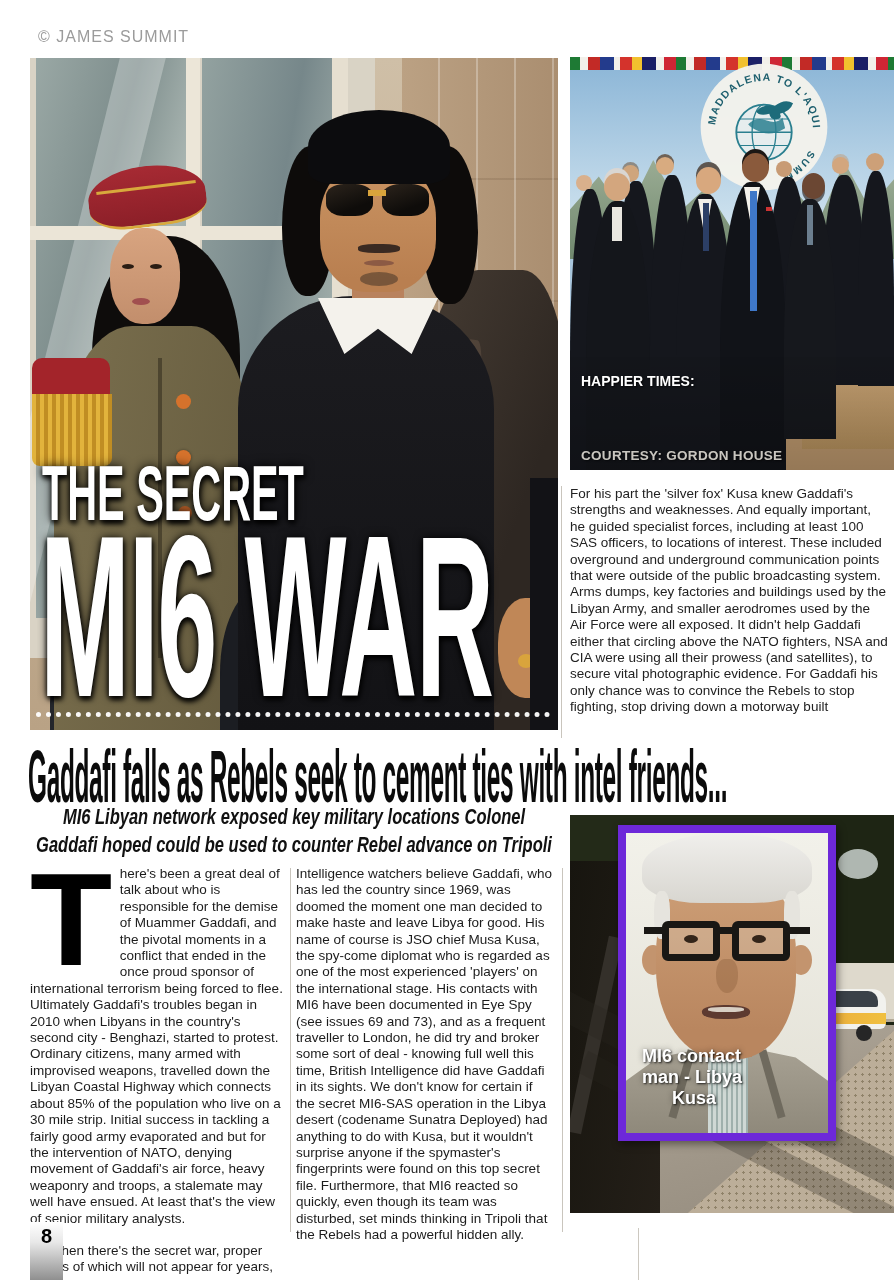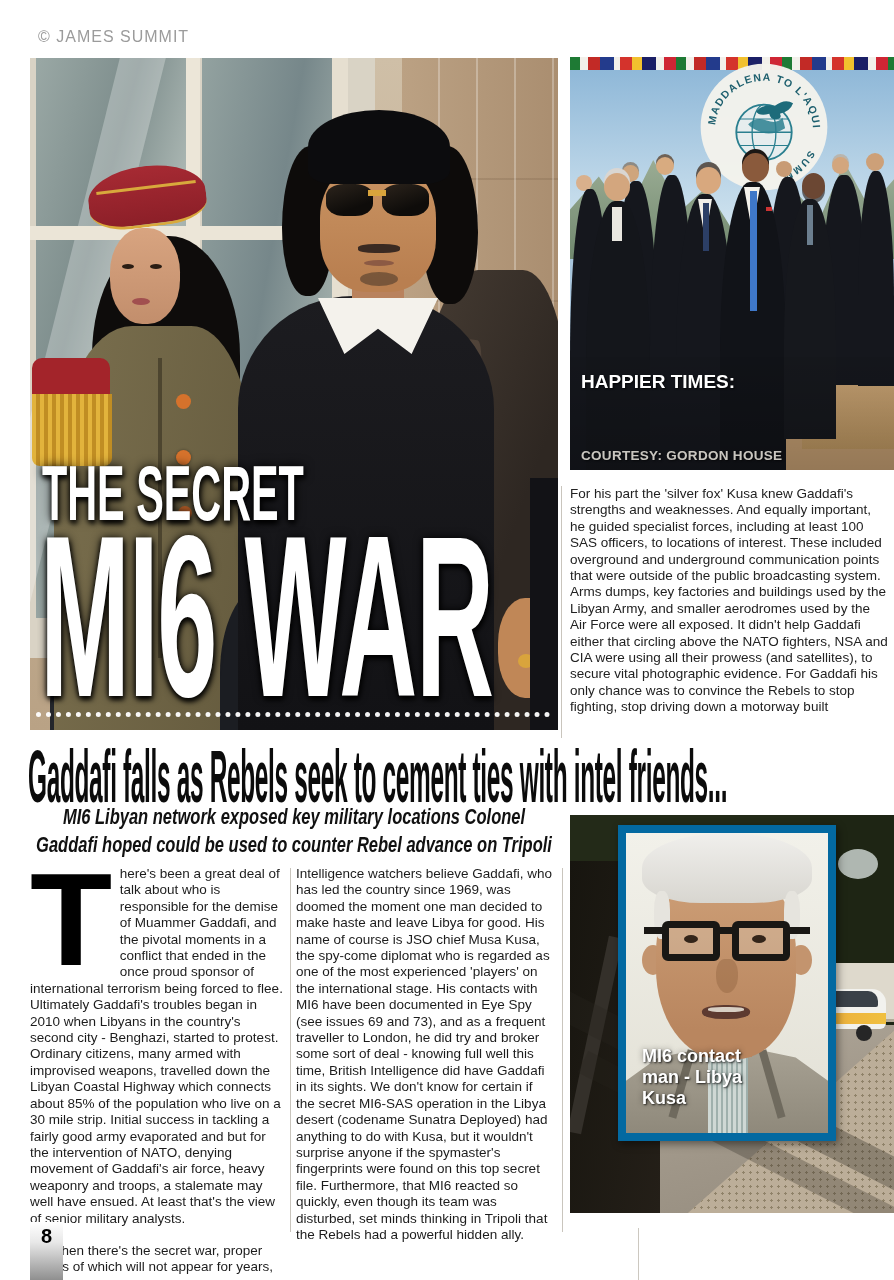--- a/index.html
+++ b/index.html
@@ -15,45 +15,45 @@
          text-shadow:1px 1px 2px rgba(0,0,0,.85),0 0 6px rgba(0,0,0,.5);}
   .title{position:absolute;z-index:6;color:#fff;font-weight:700;white-space:nowrap;line-height:1;
          transform-origin:left top;
          text-shadow:0 0 14px rgba(0,0,0,.9),3px 4px 8px rgba(0,0,0,.8),-2px 2px 6px rgba(0,0,0,.55);}
   .title1{left:12px;top:396px;font-size:78px;transform:scaleX(.53);}
   .title2{left:10px;top:444px;font-size:230px;transform:scaleX(.47);letter-spacing:-3px;}
   .dots{position:absolute;left:6px;top:654px;width:514px;height:0;border-top:5px dotted rgba(255,255,255,.95);z-index:6;}
   
   .g8{position:absolute;left:570px;top:57px;width:324px;height:413px;overflow:hidden;background:#a9c6dd;}
   .g8cap{position:absolute;left:11px;top:316px;width:300px;z-index:8;color:#fff;
-         font-weight:700;font-size:19px;line-height:17.5px;text-shadow:1px 1px 2px rgba(0,0,0,.8);}
+         font-weight:700;font-size:14px;line-height:17.5px;text-shadow:1px 1px 2px rgba(0,0,0,.8);}
   .g8courtesy{position:absolute;left:11px;top:391px;z-index:8;color:rgba(235,231,223,.85);
          font-weight:700;font-size:13.5px;letter-spacing:.3px;text-shadow:1px 1px 2px rgba(0,0,0,.6);}
   
   .rcol{position:absolute;left:570px;top:486px;width:318px;font-size:13.5px;line-height:16.4px;color:#222;}
   .vrule{position:absolute;width:1px;background:#c9c5bd;}
   
   .headline{position:absolute;left:28px;top:748px;white-space:nowrap;font-weight:700;font-size:74px;line-height:58px;
             letter-spacing:-1px;color:#0b0b0b;transform:scaleX(.33);transform-origin:left top;}
   .subhead{position:absolute;left:294px;white-space:nowrap;font-style:italic;font-weight:700;font-size:22px;
            color:#111;transform:translateX(-50%) scaleX(.75);}
   
   .bodycol{position:absolute;top:866px;font-size:13.5px;line-height:16.4px;color:#1c1c1c;}
   .col1{left:30px;width:256px;}
   .col2{left:296px;width:258px;}
   .bodycol p{margin:0 0 16px 0;}
   .dropcap{float:left;font-weight:700;font-size:132px;line-height:.78;margin:3px 9px 0 0;color:#000;
            transform:scaleX(1.02);transform-origin:left top;}
   
   .kusa{position:absolute;left:570px;top:815px;width:324px;height:398px;overflow:hidden;background:#aaa296;}
   .inset{position:absolute;left:48px;top:10px;width:202px;height:300px;background:#3b82f6;
-         border:8px solid #0369a1;box-shadow:2px 3px 8px rgba(0,0,0,.45);z-index:5;}
+         border:8px solid #6d28d9;box-shadow:2px 3px 8px rgba(0,0,0,.45);z-index:5;}
   .kcap{position:absolute;left:16px;top:213px;z-index:6;color:#fff;font-weight:700;font-size:18px;line-height:21px;
         text-shadow:1px 1px 2px rgba(0,0,0,.75),0 0 6px rgba(0,0,0,.4);}
-  .kcap .c3{width:104px;}
+  .kcap .c3{text-align:center;width:104px;}
   
   .pagenum{position:absolute;left:30px;top:1222px;width:33px;height:58px;
            background:linear-gradient(180deg,#ffffff 0%,#e8e8e8 35%,#8f8f8f 100%);
            text-align:center;font-weight:700;font-size:20px;color:#000;padding-top:3px;box-sizing:border-box;}
   .footertext{position:absolute;left:652px;top:1243px;font-size:11px;letter-spacing:.4px;color:#b9b4ac;}
   .footline{position:absolute;left:638px;top:1228px;width:1px;height:52px;background:#ccc8c0;}
   .head{position:absolute;border-radius:50%;}
   .suit{position:absolute;border-radius:45% 45% 0 0 / 60% 60% 0 0;background:#15171d;}
 </style>
 </head>

